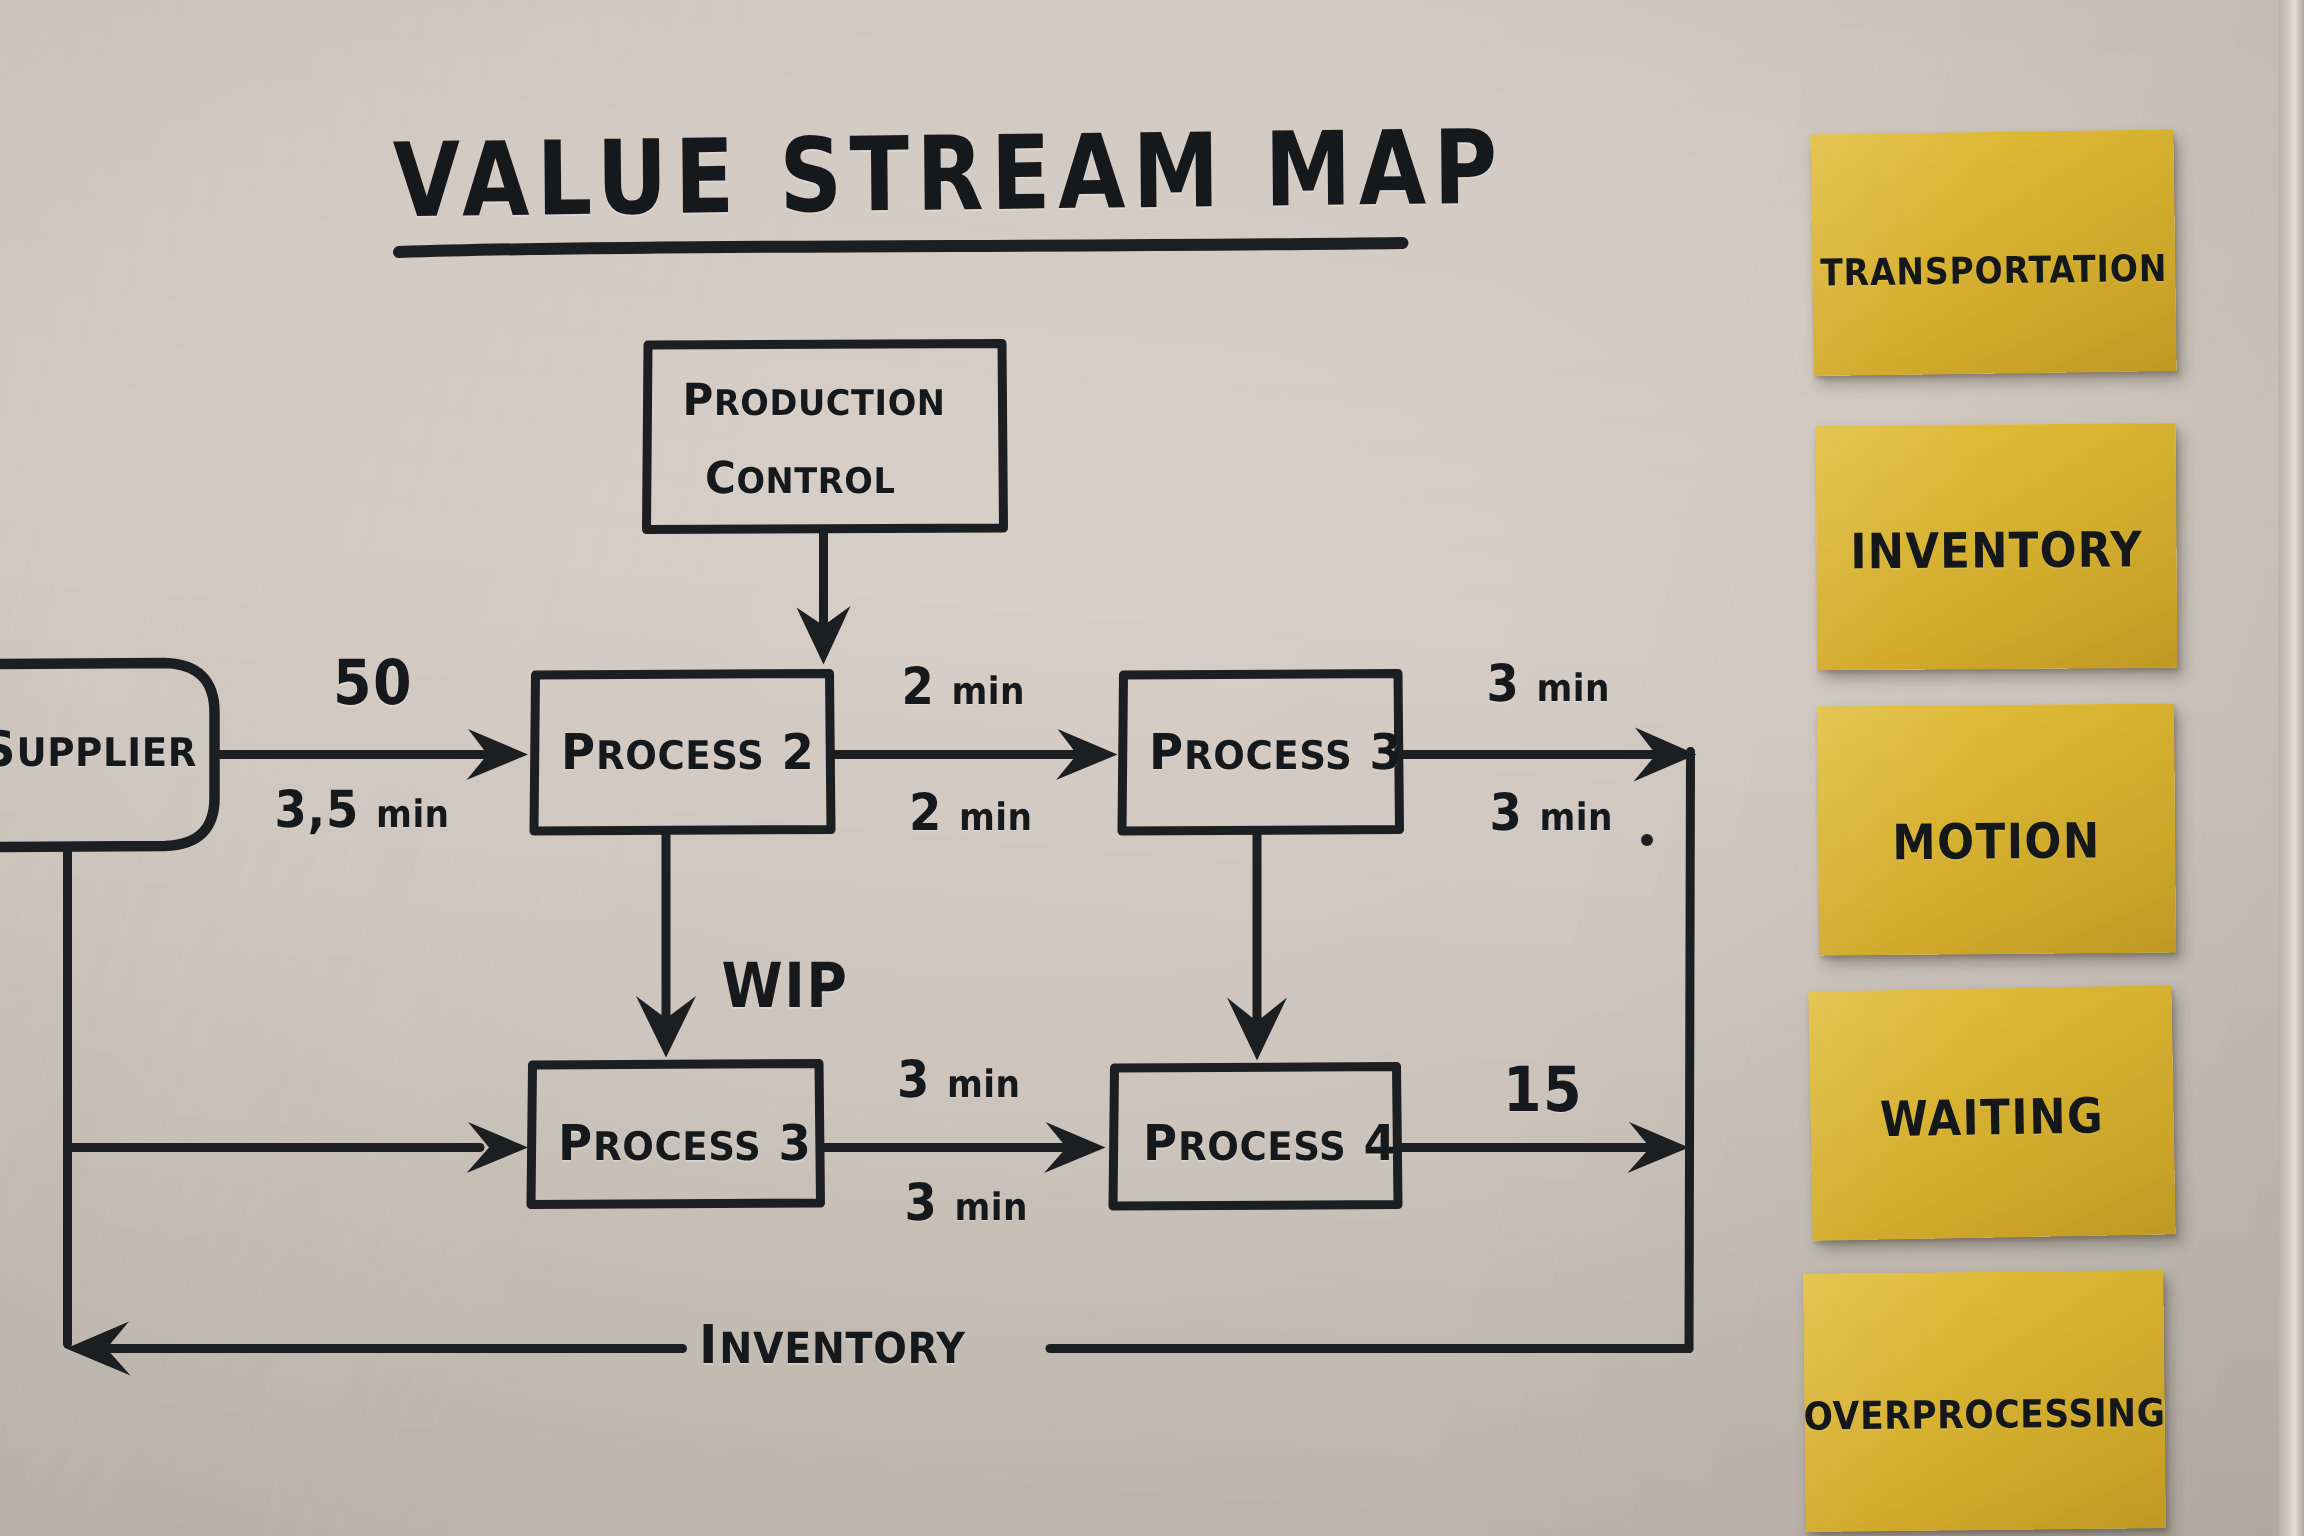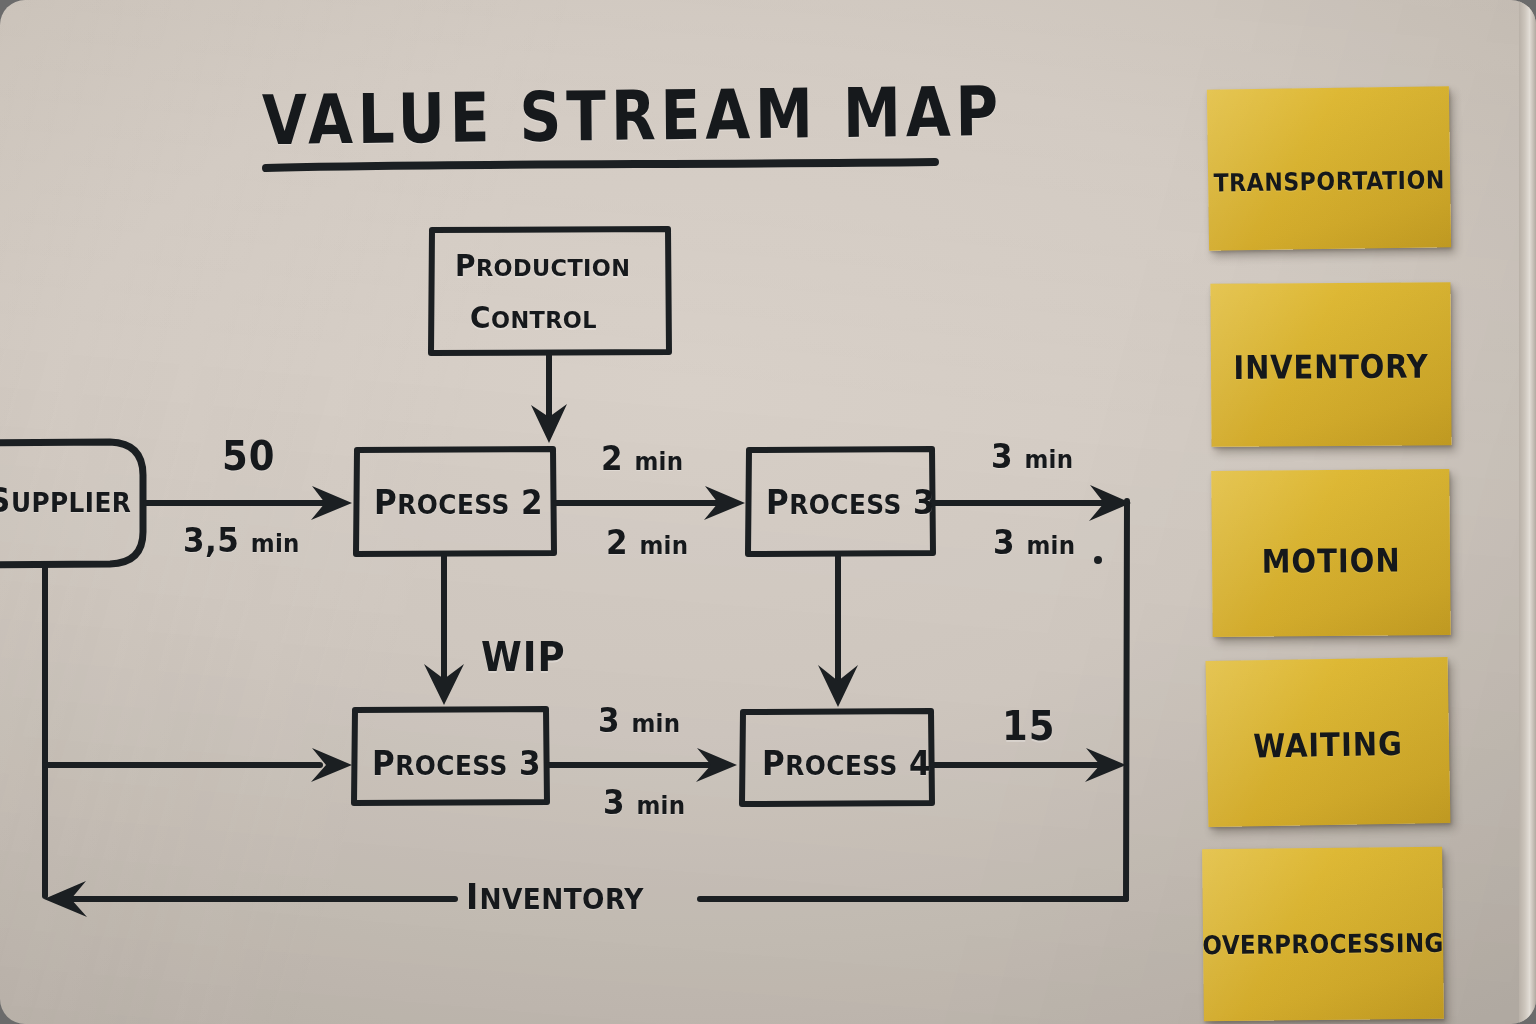--- a/index.html
+++ b/index.html
@@ -9,21 +9,20 @@
     background: #6b6b6b;
   }
   #board {
     position: relative;
     width: 1536px;
     height: 1024px;
     overflow: hidden;
     background:
       radial-gradient(ellipse 90% 75% at 45% 38%, #d8d0c8 0%, #d3cbc3 45%, #cbc3ba 72%, #c2bab1 100%);
     font-family: "DejaVu Sans", sans-serif;
-    border-radius: 25px;
   }
   
   #board::after {
     content: "";
     position: absolute;
     inset: 0;
     pointer-events: none;
     background:
       linear-gradient(105deg, rgba(255,255,255,0.10) 0%, rgba(255,255,255,0.0) 32%, rgba(0,0,0,0.0) 66%, rgba(0,0,0,0.055) 100%),
       linear-gradient(185deg, rgba(255,255,255,0.06) 0%, rgba(0,0,0,0.0) 40%, rgba(0,0,0,0.07) 100%);

